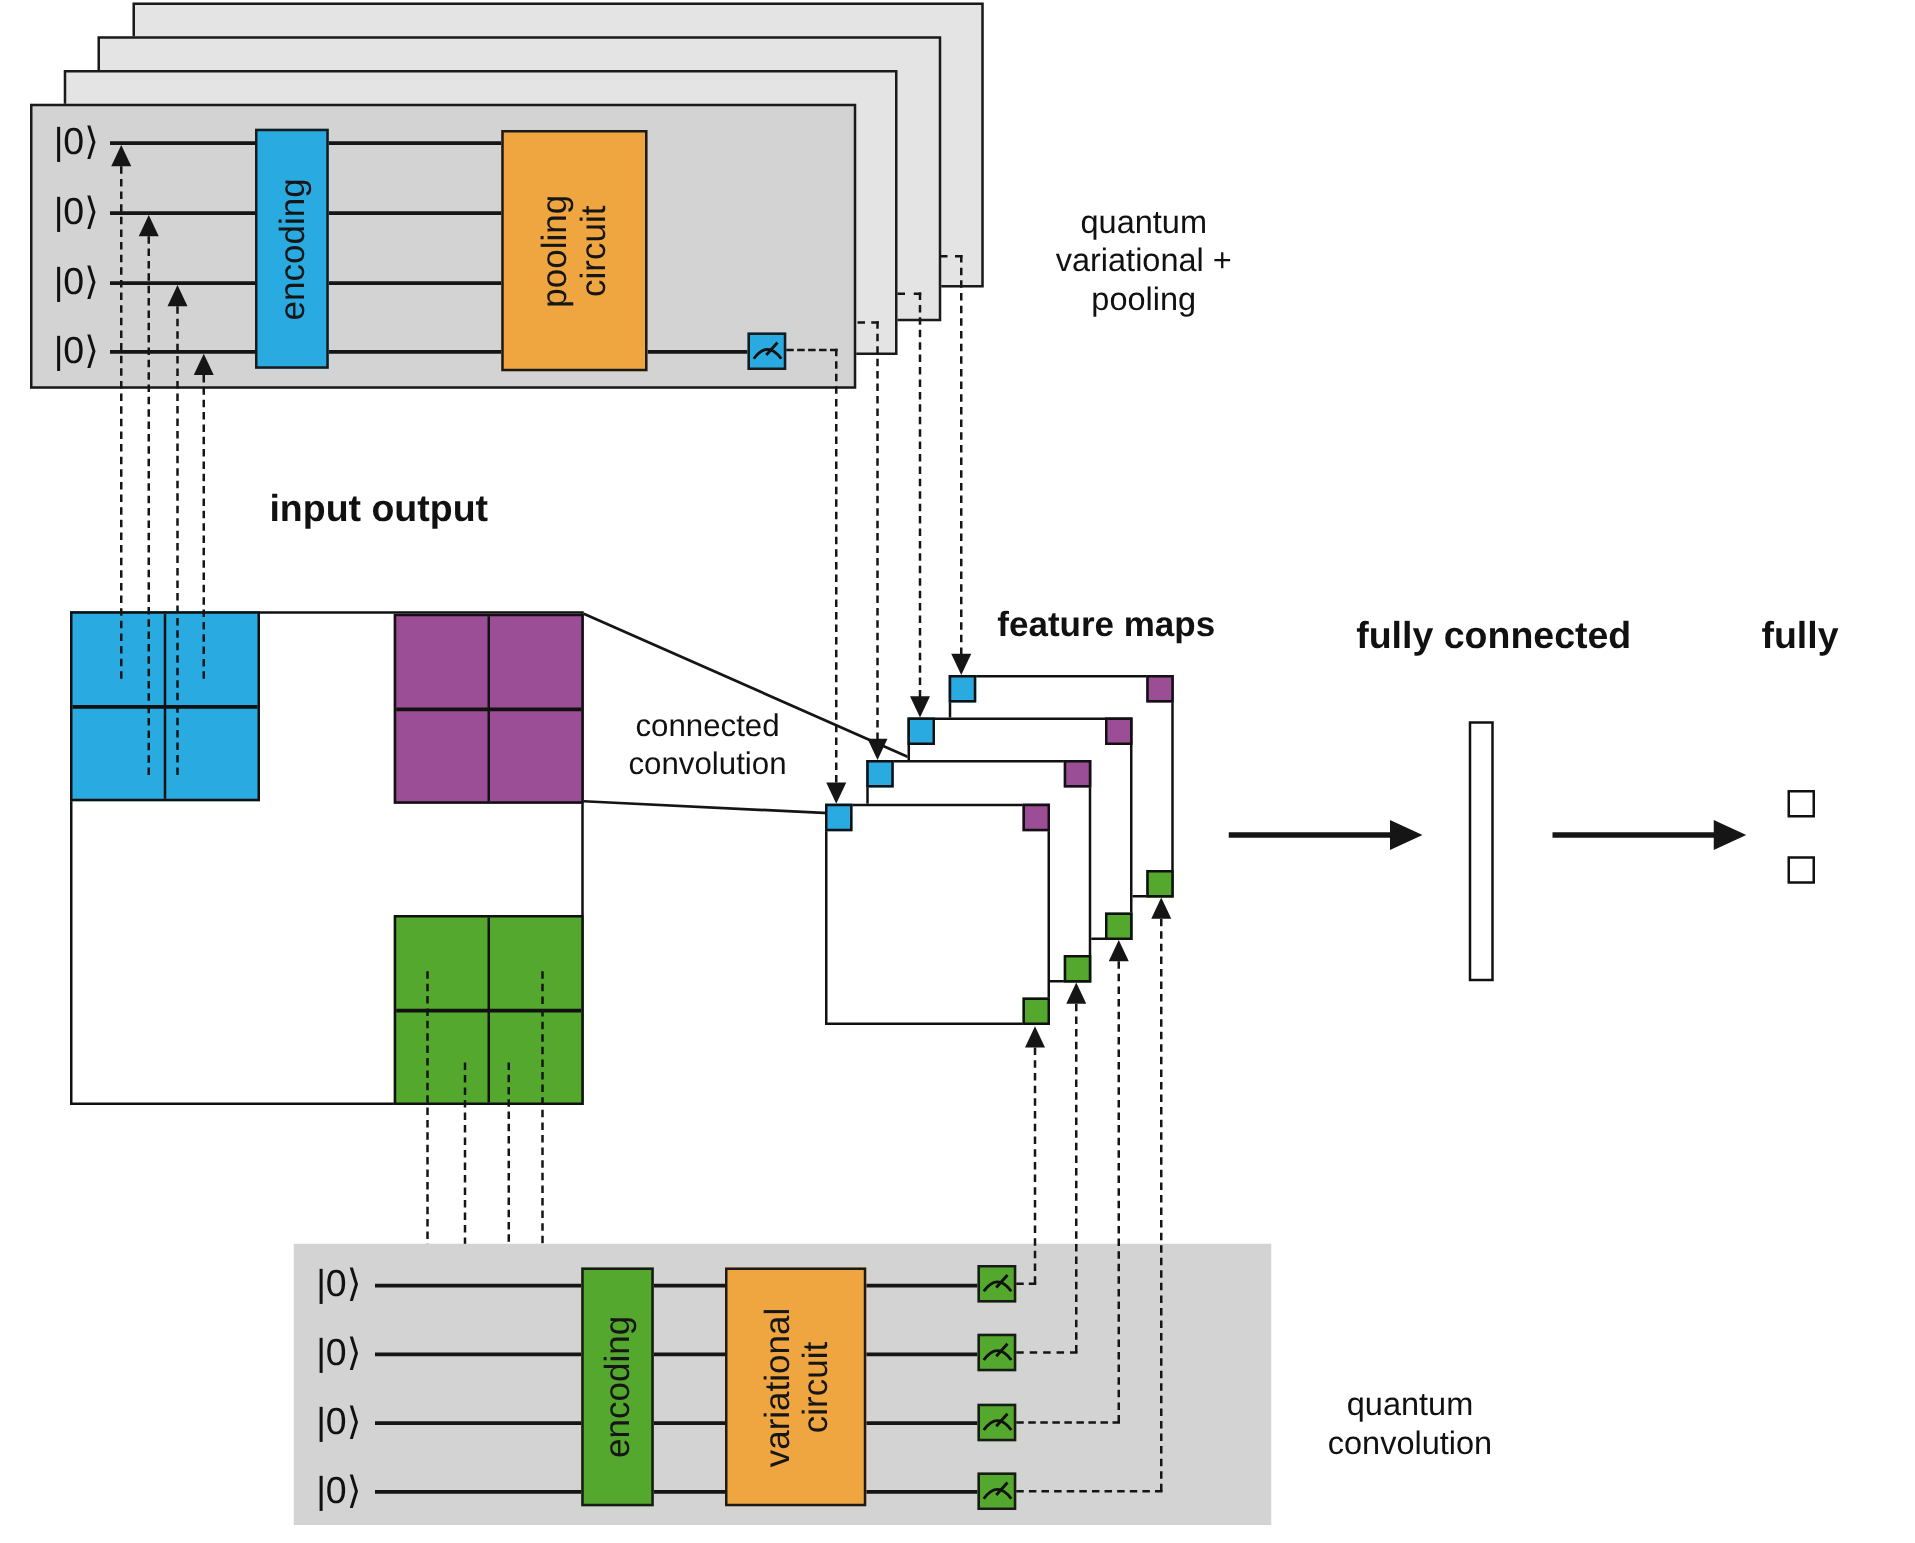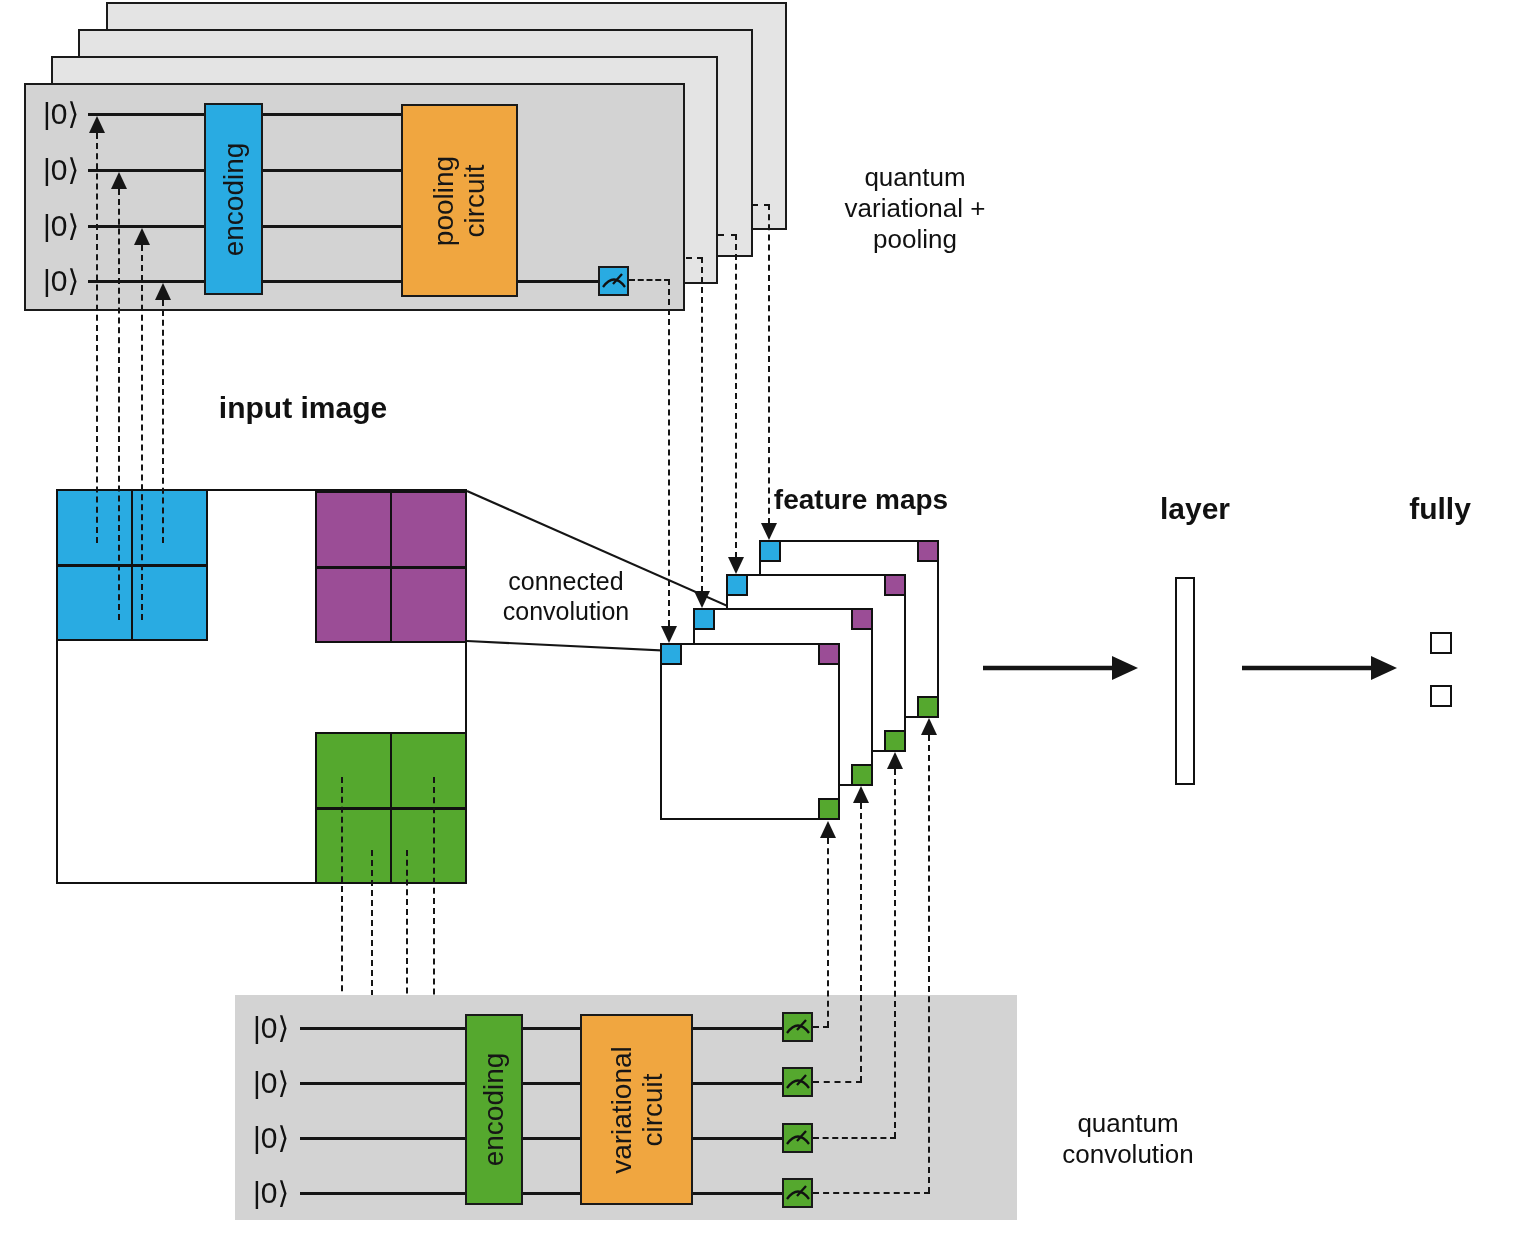--- a/index.html
+++ b/index.html
@@ -115,21 +115,21 @@
   <div class="abs doth" style="left:752px;top:204px;width:18px;"></div>
   <div class="abs dotv" style="left:768px;top:204px;height:320px;"></div>
   <div class="abs tri-down" style="left:761px;top:523px;"></div>
 
   <div class="abs cap" style="left:815px;top:162px;width:200px;font-size:26px;line-height:31px;">
     <div>quantum</div>
     <div>variational +</div>
     <div>pooling</div>
   </div>
 
-  <div class="abs cap cap-bold" style="left:203px;top:391px;width:200px;font-size:30px;">input image</div>
+  <div class="abs cap cap-bold" style="left:203px;top:391px;width:200px;font-size:30px;">input output</div>
 
   <div class="abs bigsq" style="left:56px;top:489px;width:411px;height:395px;"></div>
 
   <div class="abs patch patch-cyan" style="left:56px;top:489px;width:152px;height:152px;">
     <div class="vdiv"></div>
     <div class="hdiv"></div>
   </div>
   <div class="abs patch patch-purple" style="left:315px;top:491px;width:152px;height:152px;">
     <div class="vdiv"></div>
     <div class="hdiv"></div>
@@ -170,21 +170,21 @@
     <g>
       <line x1="983" y1="668" x2="1114" y2="668" stroke="#151515" stroke-width="4.5"></line>
       <polygon points="1112,656 1112,680 1138,668" fill="#151515"></polygon>
     </g>
     <g>
       <line x1="1242" y1="668" x2="1373" y2="668" stroke="#151515" stroke-width="4.5"></line>
       <polygon points="1371,656 1371,680 1397,668" fill="#151515"></polygon>
     </g>
   </svg>
 
-  <div class="abs cap cap-bold" style="left:751px;top:484px;width:220px;font-size:28px;">feature maps</div>
+  <div class="abs cap cap-bold" style="left:775px;top:484px;width:220px;font-size:28px;">feature maps</div>
 
   <div class="abs fmap" style="left:759px;top:540px;width:180px;height:178px;">
     <div class="cell cell-tl cell-cyan"></div>
     <div class="cell cell-tr cell-purple"></div>
     <div class="cell cell-br cell-green"></div>
   </div>
   <div class="abs fmap" style="left:726px;top:574px;width:180px;height:178px;">
     <div class="cell cell-tl cell-cyan"></div>
     <div class="cell cell-tr cell-purple"></div>
     <div class="cell cell-br cell-green"></div>
@@ -194,21 +194,21 @@
     <div class="cell cell-tr cell-purple"></div>
     <div class="cell cell-br cell-green"></div>
   </div>
   <div class="abs fmap" style="left:660px;top:643px;width:180px;height:177px;">
     <div class="cell cell-tl cell-cyan"></div>
     <div class="cell cell-tr cell-purple"></div>
     <div class="cell cell-br cell-green"></div>
   </div>
 
   <div class="abs cap cap-bold" style="left:1065px;top:492px;width:260px;font-size:30px;line-height:34px;">
-    <div>layer</div>
+    <div>fully connected</div>
   </div>
   <div class="abs fcrect" style="left:1175px;top:577px;width:20px;height:208px;"></div>
 
   <div class="abs cap cap-bold" style="left:1360px;top:492px;width:160px;font-size:30px;">fully</div>
   <div class="abs outsq" style="left:1430px;top:632px;width:22px;height:22px;"></div>
   <div class="abs outsq" style="left:1430px;top:685px;width:22px;height:22px;"></div>
 
   <div class="abs panel-plain" style="left:235px;top:995px;width:782px;height:225px;"></div>
 
   <div class="abs ket" style="left:248px;top:1013px;">|0⟩</div>

